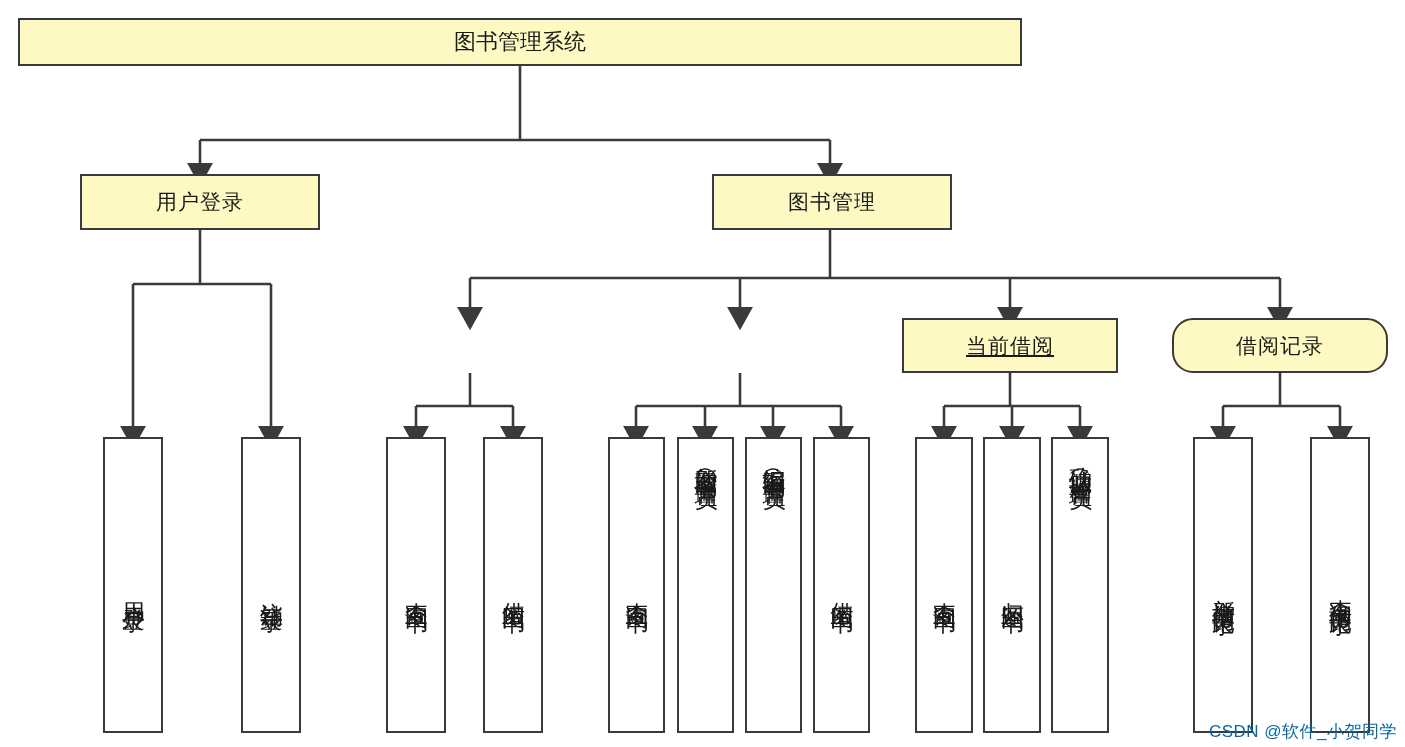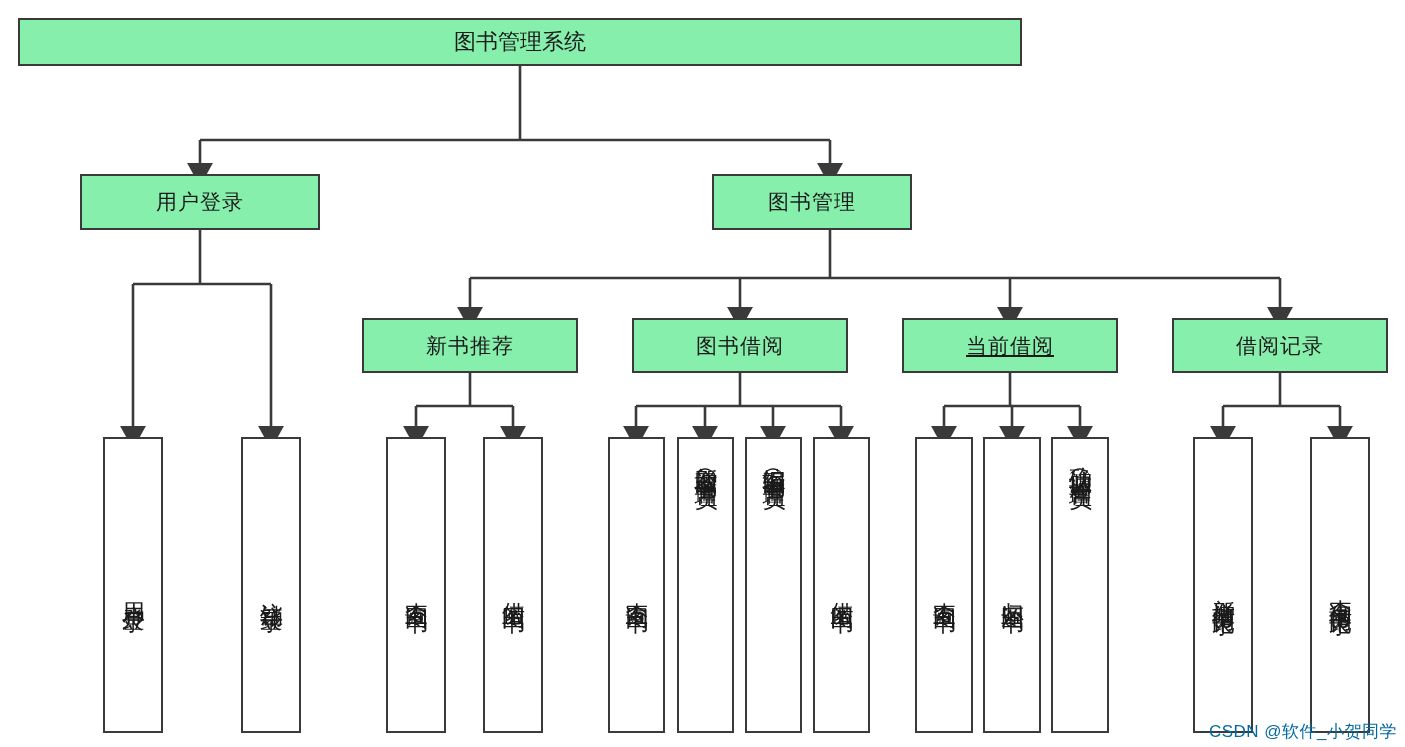--- a/index.html
+++ b/index.html
@@ -1,20 +1,20 @@
 <!DOCTYPE html>
 <html><head>
 <meta charset="utf-8">
 <style>
   html,body{margin:0;padding:0;background:#ffffff;}
   body{width:1405px;height:747px;overflow:hidden;
        font-family:"Liberation Sans","DejaVu Sans",sans-serif;}
   #stage{position:relative;width:1405px;height:747px;background:#fff;}
   svg#wires{position:absolute;left:0;top:0;width:1405px;height:747px;}
-  .node{position:absolute;box-sizing:border-box;background:#86efac;
+  .node{position:absolute;box-sizing:border-box;background:#fef9c3;
         border:2.5px solid #3a3a3a;display:flex;align-items:center;
         justify-content:center;color:#1a1a1a;}
   .node.h{font-size:21px;letter-spacing:1px;}
   .node.root{font-size:22px;}
   .leaf{position:absolute;box-sizing:border-box;background:#ffffff;
         border:2.5px solid #3a3a3a;display:flex;align-items:flex-start;
         justify-content:center;overflow:hidden;}
   .vtext{writing-mode:vertical-rl;text-orientation:upright;
          font-size:23px;line-height:1.12;color:#1a1a1a;
          letter-spacing:3px;padding-top:10px;white-space:nowrap;}
@@ -77,34 +77,28 @@
     </g>
   </svg>
 
   <div class="node root" style="left:18px;top:18px;width:1004px;height:48px;">
     <span>图书管理系统</span>
   </div>
 
   <div class="node h" style="left:80px;top:174px;width:240px;height:56px;">
     <span>用户登录</span>
   </div>
-  <div class="node h" style="left:712px;top:174px;width:200px;height:56px;">
+  <div class="node h" style="left:712px;top:174px;width:240px;height:56px;">
     <span>图书管理</span>
   </div>
 
-  <div class="node h" style="left:362px;top:318px;width:216px;height:55px;">
-    <span>新书推荐</span>
-  </div>
-  <div class="node h" style="left:632px;top:318px;width:216px;height:55px;">
-    <span>图书借阅</span>
-  </div>
   <div class="node h" style="left:902px;top:318px;width:216px;height:55px;text-decoration:underline;">
     <span>当前借阅</span>
   </div>
-  <div class="node h" style="left:1172px;top:318px;width:216px;height:55px;">
+  <div class="node h" style="left:1172px;top:318px;width:216px;height:55px;border-radius:21px;">
     <span>借阅记录</span>
   </div>
 
   <div class="leaf ctr" style="left:103px;top:437px;width:60px;height:296px;">
     <span class="vtext">用户登录</span>
   </div>
   <div class="leaf ctr" style="left:241px;top:437px;width:60px;height:296px;">
     <span class="vtext">注销登录</span>
   </div>
 

